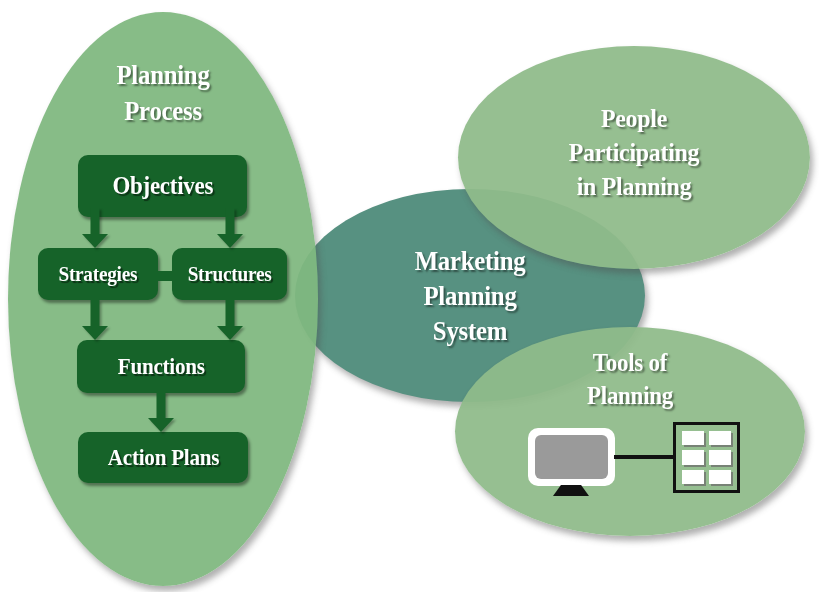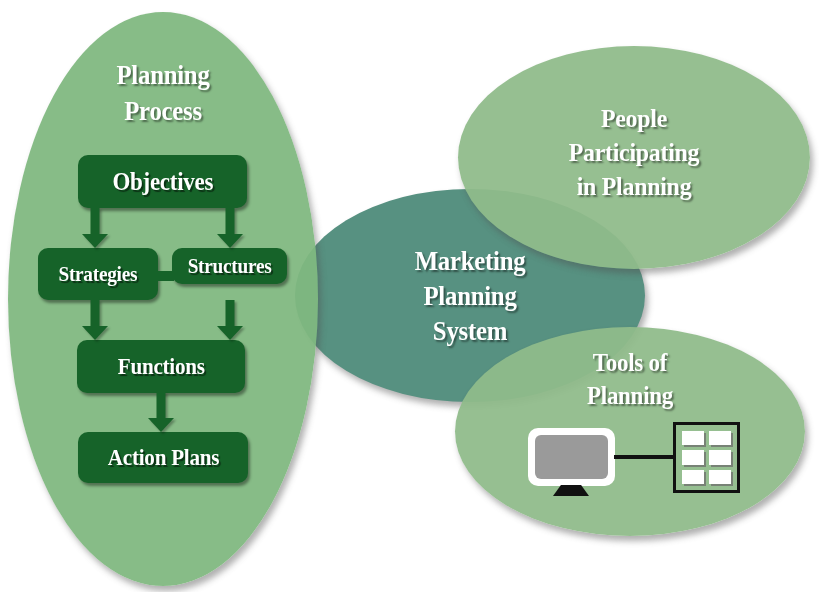--- a/index.html
+++ b/index.html
@@ -44,23 +44,23 @@
   .lbl-tools{left:455px;top:346px;width:350px;font-size:25px;line-height:33px;}
   
   .fbox{
     position:absolute;z-index:3;background:#166329;border-radius:10px;
     display:flex;align-items:center;justify-content:center;
     color:#ffffff;font-weight:bold;letter-spacing:-.3px;
     box-shadow:2px 3px 3px rgba(0,0,0,.4);
     text-shadow:2px 2px 1px rgba(0,0,0,.5);
   }
   .fbox span{display:inline-block;transform:scaleX(.92);white-space:nowrap;}
-  .box-objectives{left:78px;top:155px;width:169px;height:53px;font-size:25px;}
+  .box-objectives{left:78px;top:155px;width:169px;height:62px;font-size:25px;}
   .box-strategies{left:38px;top:248px;width:120px;height:52px;font-size:21px;text-align:center;}
-  .box-structures{left:172px;top:248px;width:115px;height:36px;font-size:21px;}
+  .box-structures{left:172px;top:248px;width:115px;height:52px;font-size:21px;}
   .box-functions{left:77px;top:340px;width:168px;height:53px;font-size:23px;}
   .box-actionplans{left:78px;top:432px;width:170px;height:51px;font-size:23px;}
   .hconnector{
     position:absolute;z-index:3;left:156px;top:271px;width:18px;height:10px;
     background:#166329;
   }
   .arrow{position:absolute;z-index:3;width:26px;height:40px;
     filter:drop-shadow(2px 2px 1px rgba(0,0,0,.3));}
   .arr-1{left:82px;top:208px;}
   .arr-2{left:217px;top:208px;}

